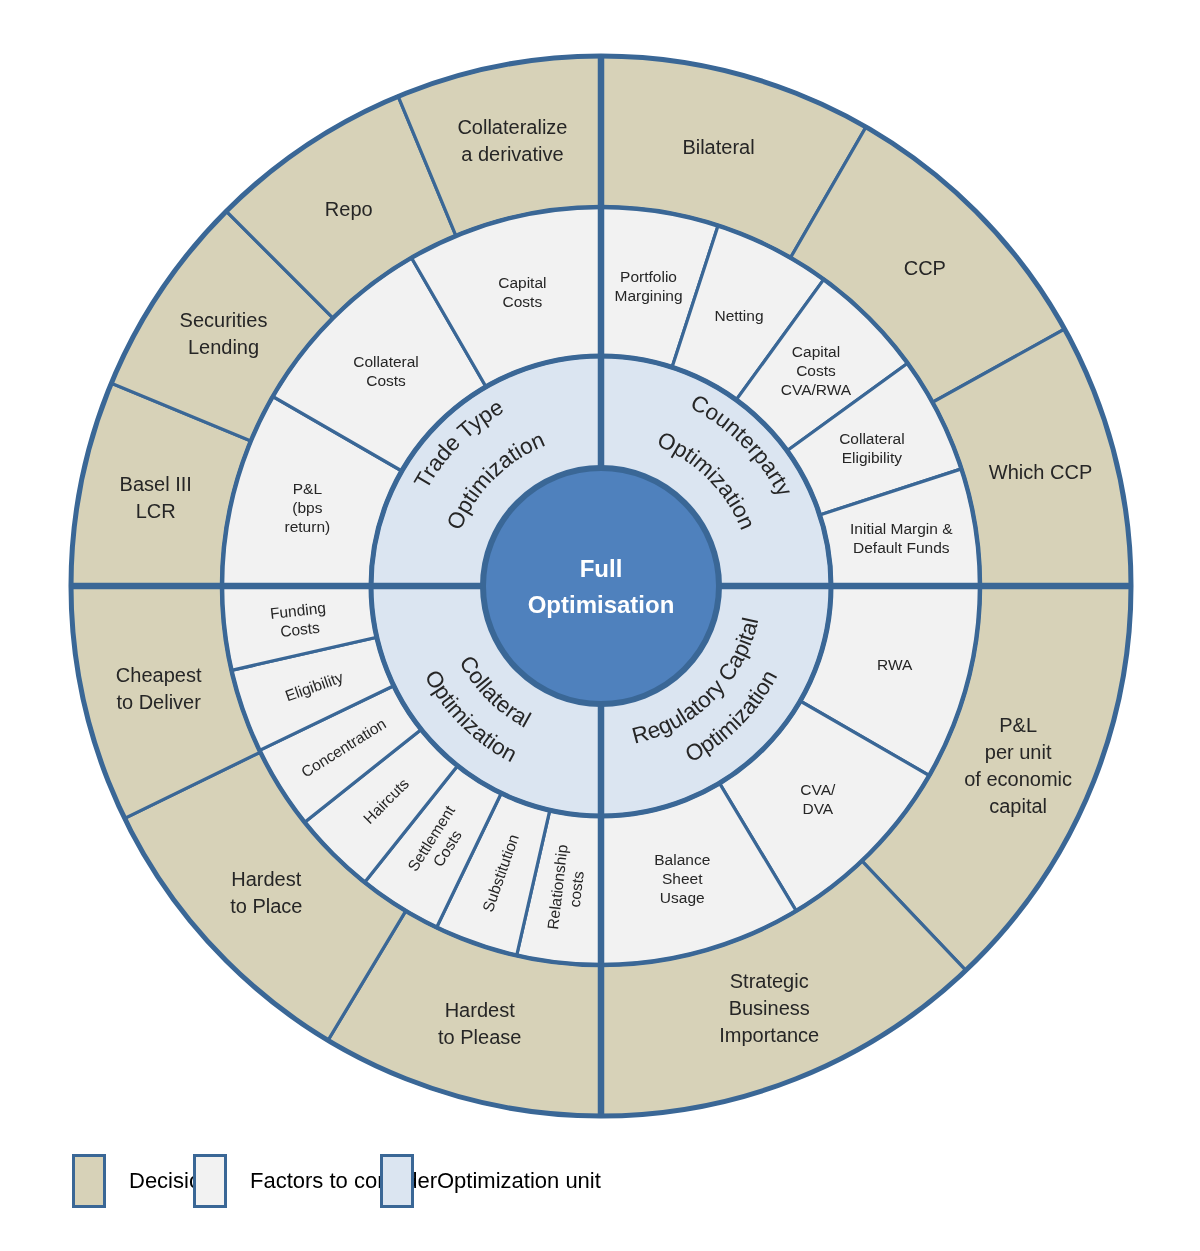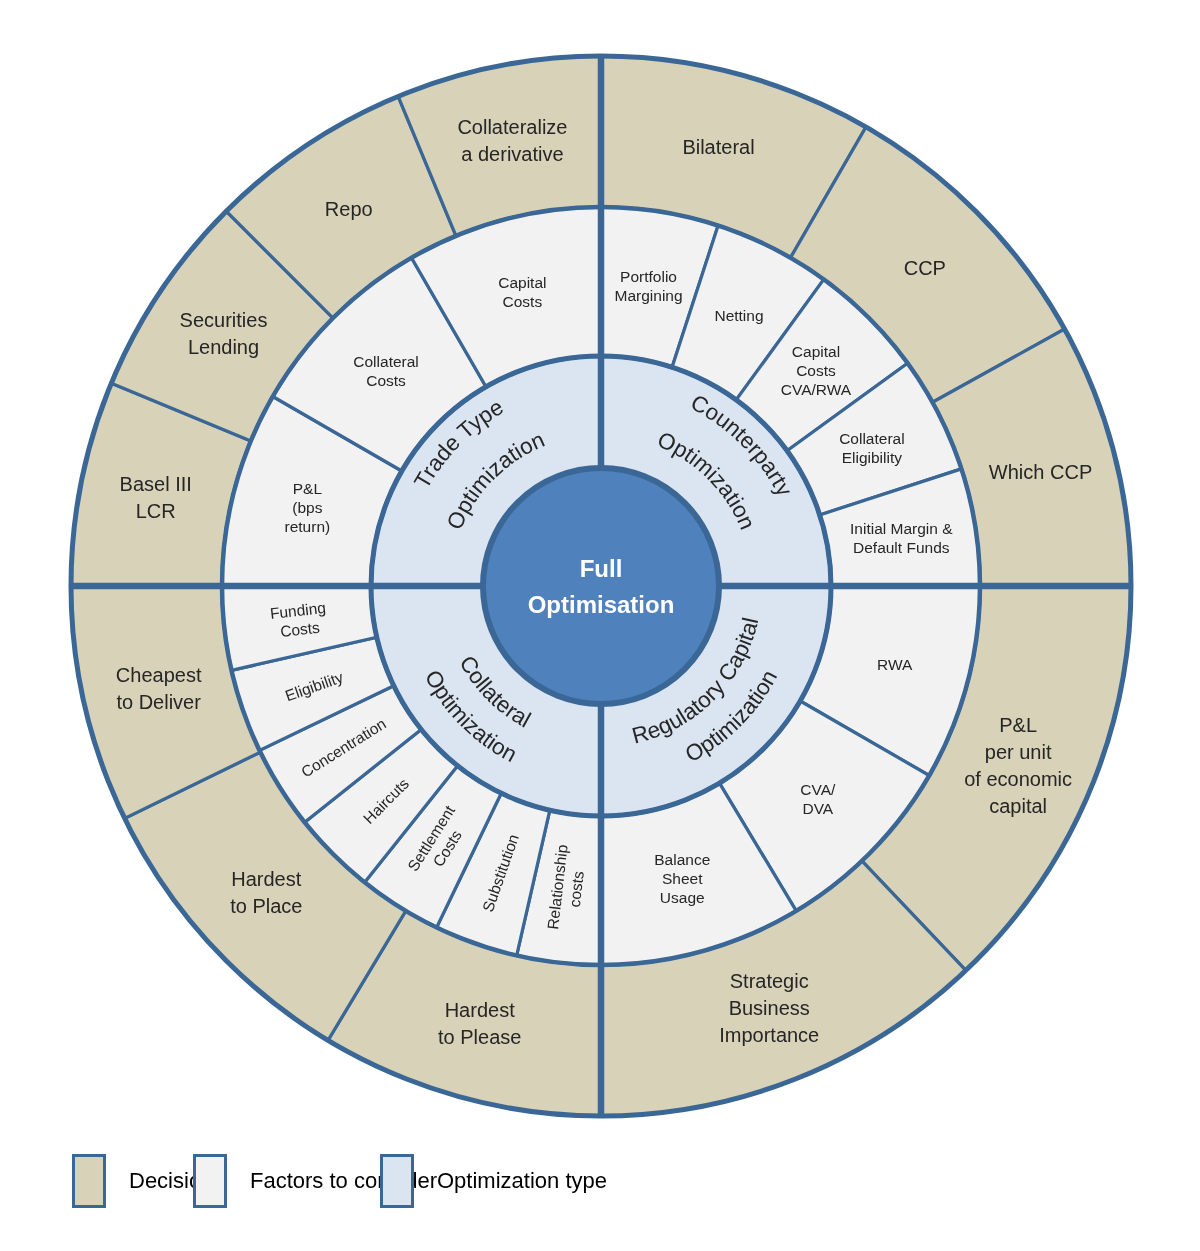--- a/index.html
+++ b/index.html
@@ -116,16 +116,16 @@
     <div class="legend-item" style="left:72px;">
       <span class="legend-swatch" style="background: rgb(215, 210, 184); border: 3px solid rgb(58, 103, 150);"></span>
       <span class="legend-label">Decision</span>
     </div>
     <div class="legend-item" style="left:193px;">
       <span class="legend-swatch" style="background: rgb(242, 242, 242); border: 3px solid rgb(58, 103, 150);"></span>
       <span class="legend-label">Factors to consider</span>
     </div>
     <div class="legend-item" style="left:380px;">
       <span class="legend-swatch" style="background: rgb(219, 229, 241); border: 3px solid rgb(58, 103, 150);"></span>
-      <span class="legend-label">Optimization type</span>
+      <span class="legend-label">Optimization unit</span>
     </div>
   </div>
 </div>
 
 </body></html>

